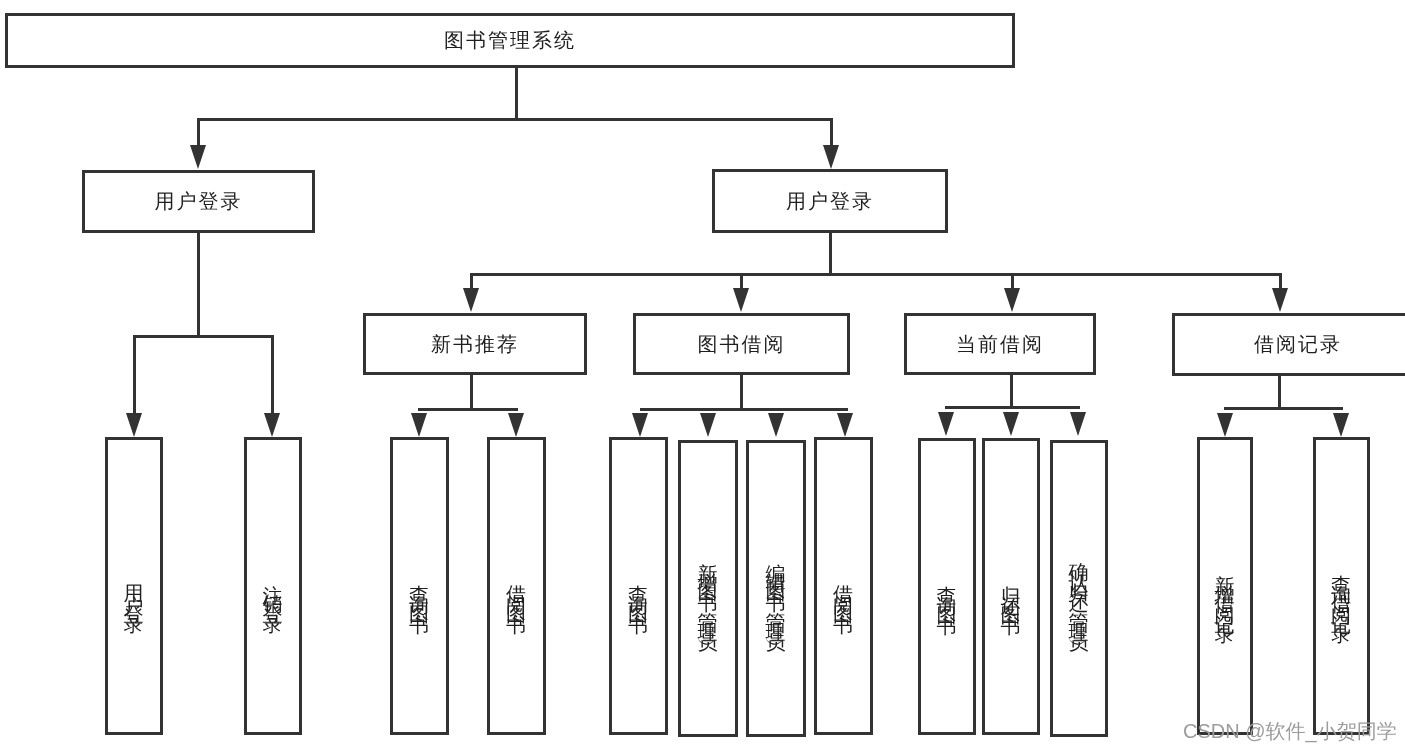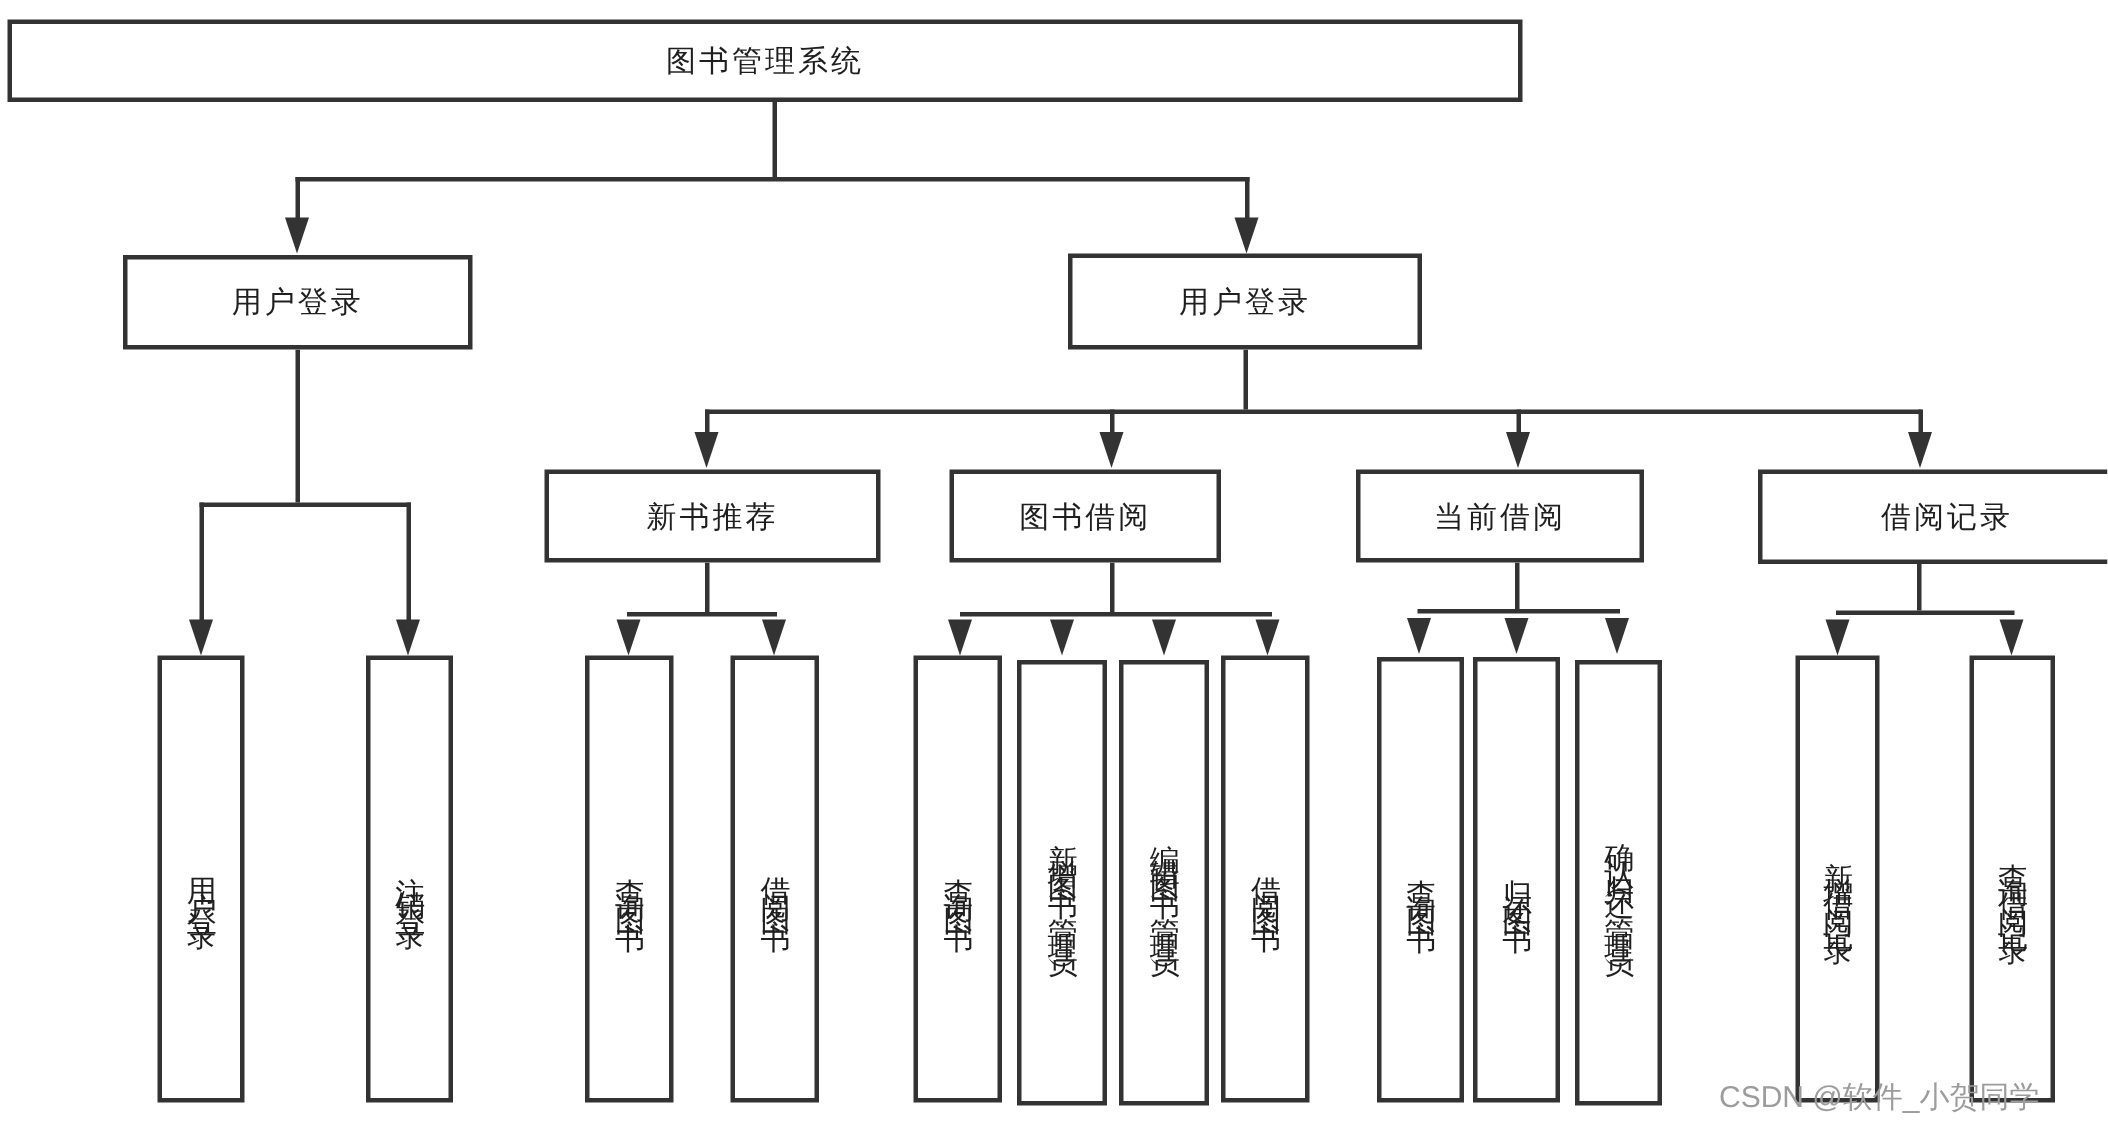--- a/index.html
+++ b/index.html
@@ -47,21 +47,21 @@
     position: absolute;
     width: 0;
     height: 0;
     border-left: 8px solid transparent;
     border-right: 8px solid transparent;
     border-top: 24px solid #333333;
     z-index: 1;
   }
   .watermark {
     position: absolute;
-    left: 1146px;
+    left: 1183px;
     top: 718px;
     font-size: 20px;
     color: #9c9c9c;
     white-space: nowrap;
     z-index: 3;
   }
 </style>
 </head>
 <body>
 
@@ -116,21 +116,21 @@
   <div class="tri" style="left:1333px;top:413px;"></div>
 
   <div class="box" style="left:5px;top:13px;width:1010px;height:55px;">图书管理系统</div>
 
   <div class="box" style="left:82px;top:170px;width:233px;height:63px;">用户登录</div>
 
   <div class="box" style="left:712px;top:169px;width:236px;height:64px;">用户登录</div>
 
   <div class="box" style="left:363px;top:313px;width:224px;height:62px;text-align:right;">新书推荐</div>
 
-  <div class="box" style="left:633px;top:313px;width:181px;height:62px;">图书借阅</div>
+  <div class="box" style="left:633px;top:313px;width:217px;height:62px;">图书借阅</div>
 
   <div class="box" style="left:904px;top:313px;width:192px;height:62px;">当前借阅</div>
 
   <div class="box" style="left:1172px;top:313px;width:252px;height:63px;">借阅记录</div>
 
   <div class="box vbox" style="left:105px;top:437px;width:58px;height:298px;">用户登录</div>
   <div class="box vbox" style="left:244px;top:437px;width:58px;height:298px;">注销登录</div>
 
   <div class="box vbox" style="left:390px;top:437px;width:59px;height:298px;">查询图书</div>
   <div class="box vbox" style="left:487px;top:437px;width:59px;height:298px;">借阅图书</div>

